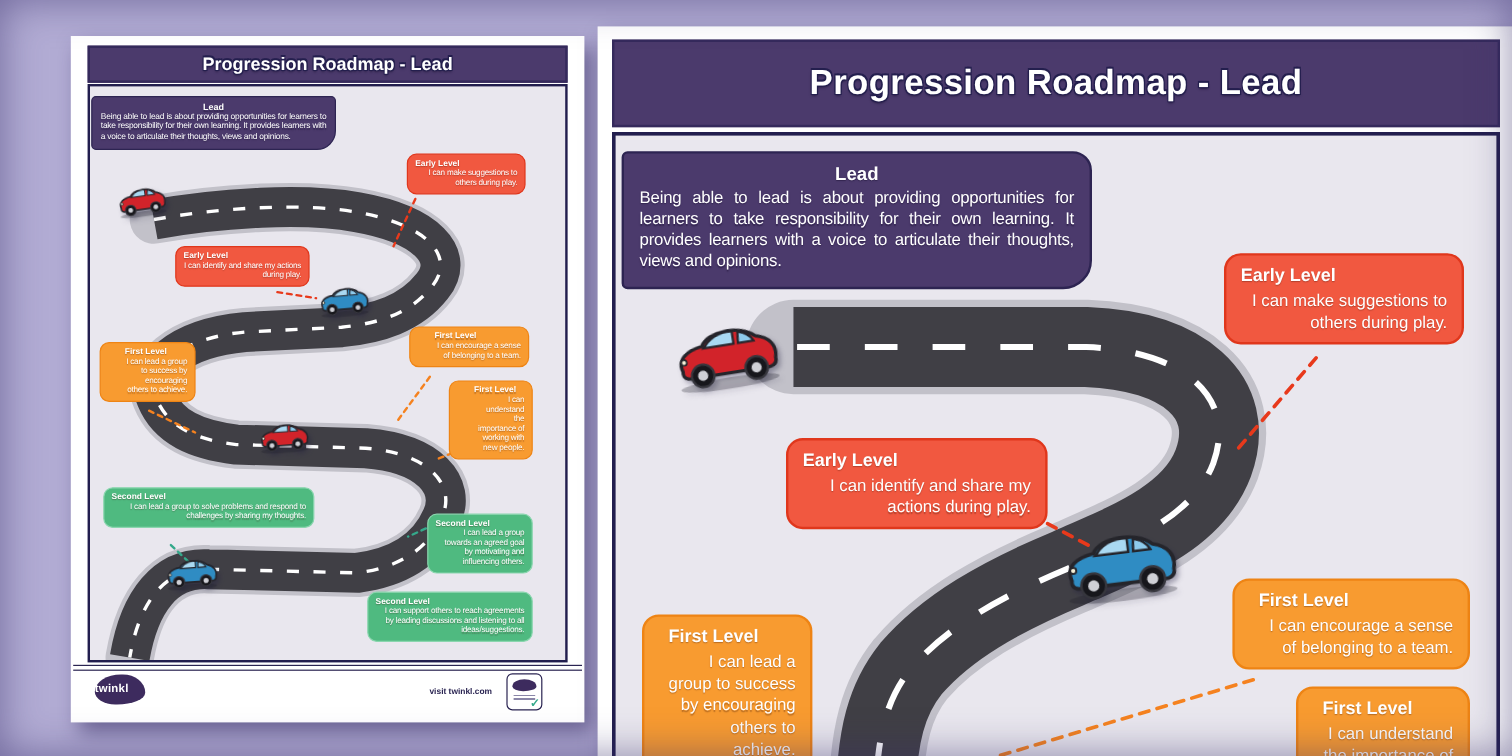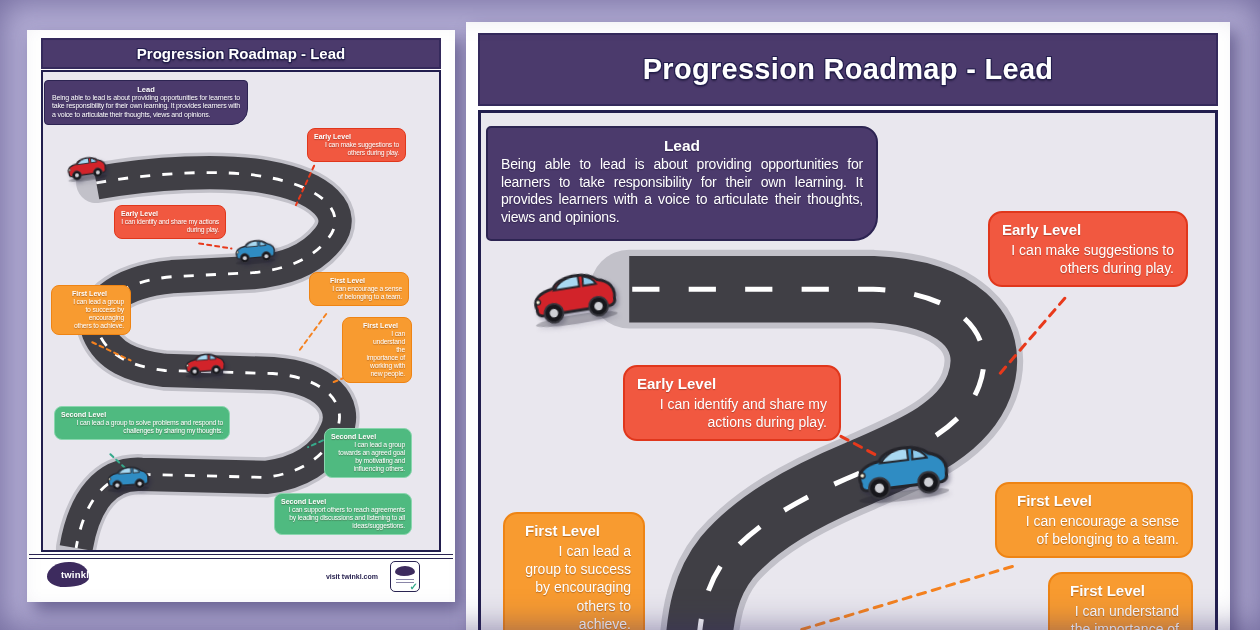--- a/index.html
+++ b/index.html
@@ -5,21 +5,21 @@
   html,body{margin:0;padding:0;}
   body{
     width:1260px;height:630px;overflow:hidden;position:relative;
     background:var(--backdrop,#b2acd4);
     font-family:"Liberation Sans", sans-serif;
   }
   .stage{position:absolute;inset:0;}
   .stage::after{content:"";position:absolute;inset:0;pointer-events:none;
     box-shadow:inset 0 0 34px rgba(55,45,105,.55);}
   .page{position:absolute;background:var(--page-bg,#fff);
-    box-shadow:7px 9px 16px rgba(40,30,85,.5);}
+    box-shadow:7px 9px 16px rgba(40,30,85,.5);margin-left:32px;}
   .page-small{left:27px;top:30px;width:428px;height:572px;}
   .page-large{left:466px;top:22px;width:764px;height:640px;}
 
   .hdr{position:absolute;background:var(--header-purple,#4a3a6b);
     border:2px solid #352a5c;display:flex;align-items:center;justify-content:center;
     color:#fff;font-weight:bold;
     text-shadow:1px 1px 0 #241f4e,-1px 1px 0 #241f4e,1px -1px 0 #241f4e,-1px -1px 0 #241f4e,0 2px 2px rgba(20,15,45,.6);}
   .hdr-s{left:14px;right:14px;top:8px;height:27px;font-size:15px;}
   .hdr-l{left:12px;right:12px;top:11px;height:69px;font-size:29px;letter-spacing:.3px;}
 
@@ -62,21 +62,21 @@
   .second-box{background:var(--second-fill,#4fba80);border-color:var(--second-border,#8ad6ae);}
 
   .car{position:absolute;filter:drop-shadow(2px 3px 2px rgba(30,25,60,.35));}
   .car-red{--car-body:var(--car-red,#d2232a);}
   .car-blue{--car-body:var(--car-blue,#2f8cc3);}
 
   .foot-rule{position:absolute;left:2px;right:2px;top:524px;height:3px;
     border-top:1.5px solid #2a2452;border-bottom:1.5px solid #2a2452;}
   .twinkl-blob{position:absolute;left:20px;top:532px;width:42px;height:25px;
     background:#3d2b5e;border-radius:54% 46% 58% 42%/60% 62% 40% 44%;
-    display:flex;align-items:center;justify-content:flex-end;
+    display:flex;align-items:center;justify-content:flex-start;
     color:#fff;font-weight:bold;font-size:9.5px;letter-spacing:.2px;}
   .visit{position:absolute;right:77px;top:543px;font-size:7px;font-weight:bold;color:#2a2452;}
   .badge{position:absolute;right:35px;top:531px;width:30px;height:31px;background:#fff;
     border:1.5px solid #2a2452;border-radius:5px;box-sizing:border-box;}
   .badge .bblob{position:absolute;left:4px;top:4px;width:20px;height:10px;background:#3d2b5e;
     border-radius:50% 50% 55% 45%/60% 60% 40% 40%;}
   .badge .blines{position:absolute;left:5px;top:17px;width:18px;height:6px;
     background:repeating-linear-gradient(#8a86a8 0 1px,transparent 1px 3px);}
   .badge .bcheck{position:absolute;right:1px;bottom:-1px;font-size:10px;font-weight:bold;
     color:#35a98b;text-shadow:0 0 1px #fff;}

